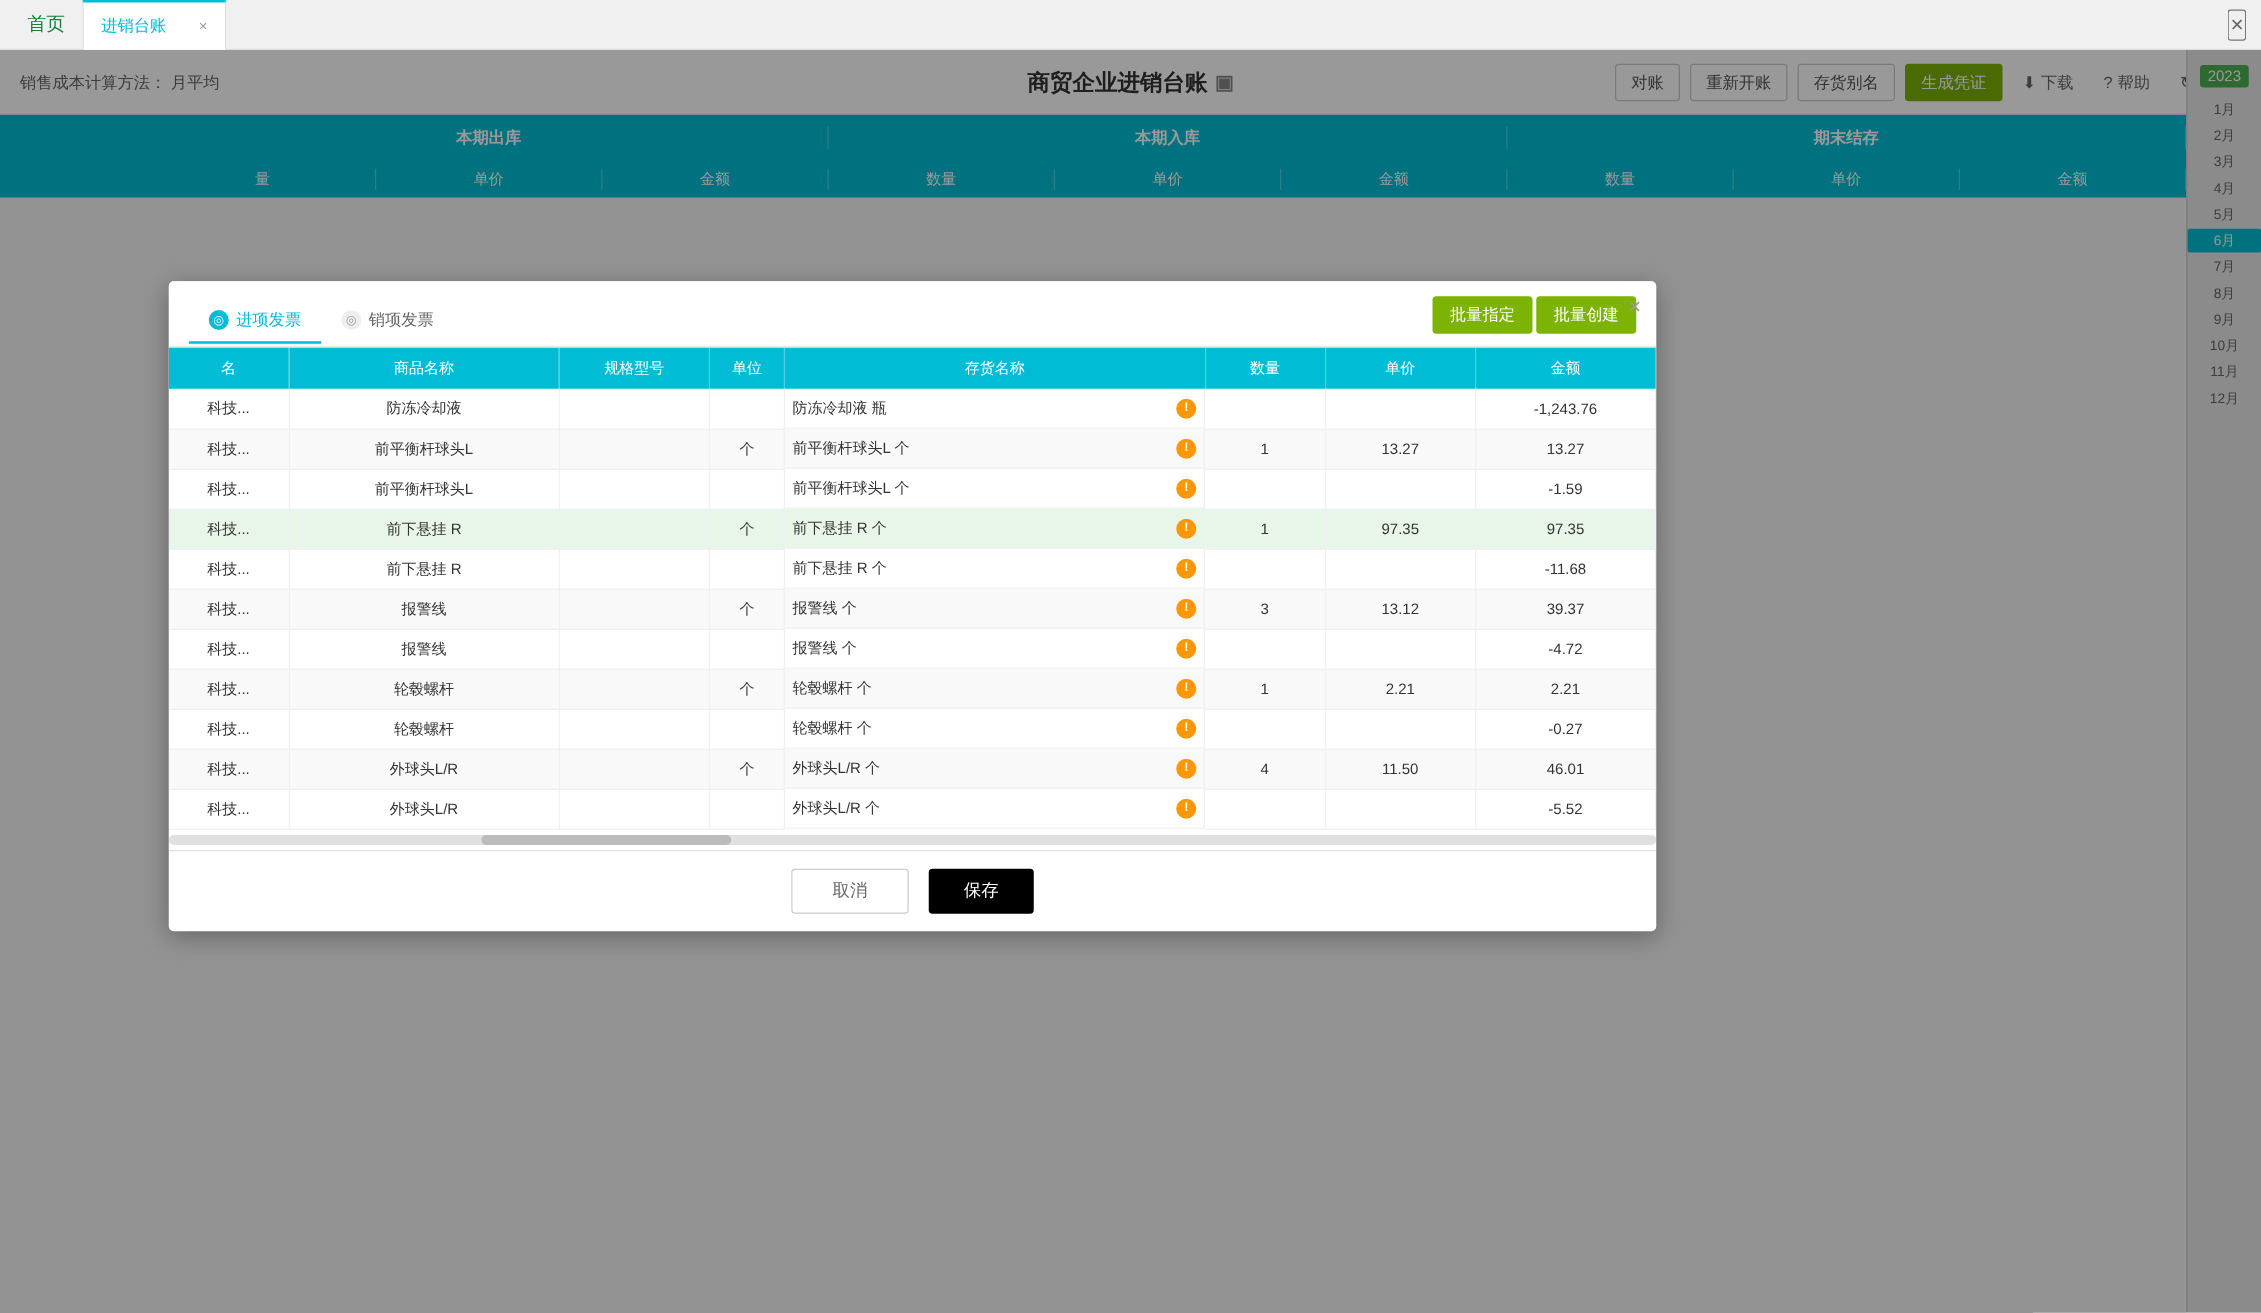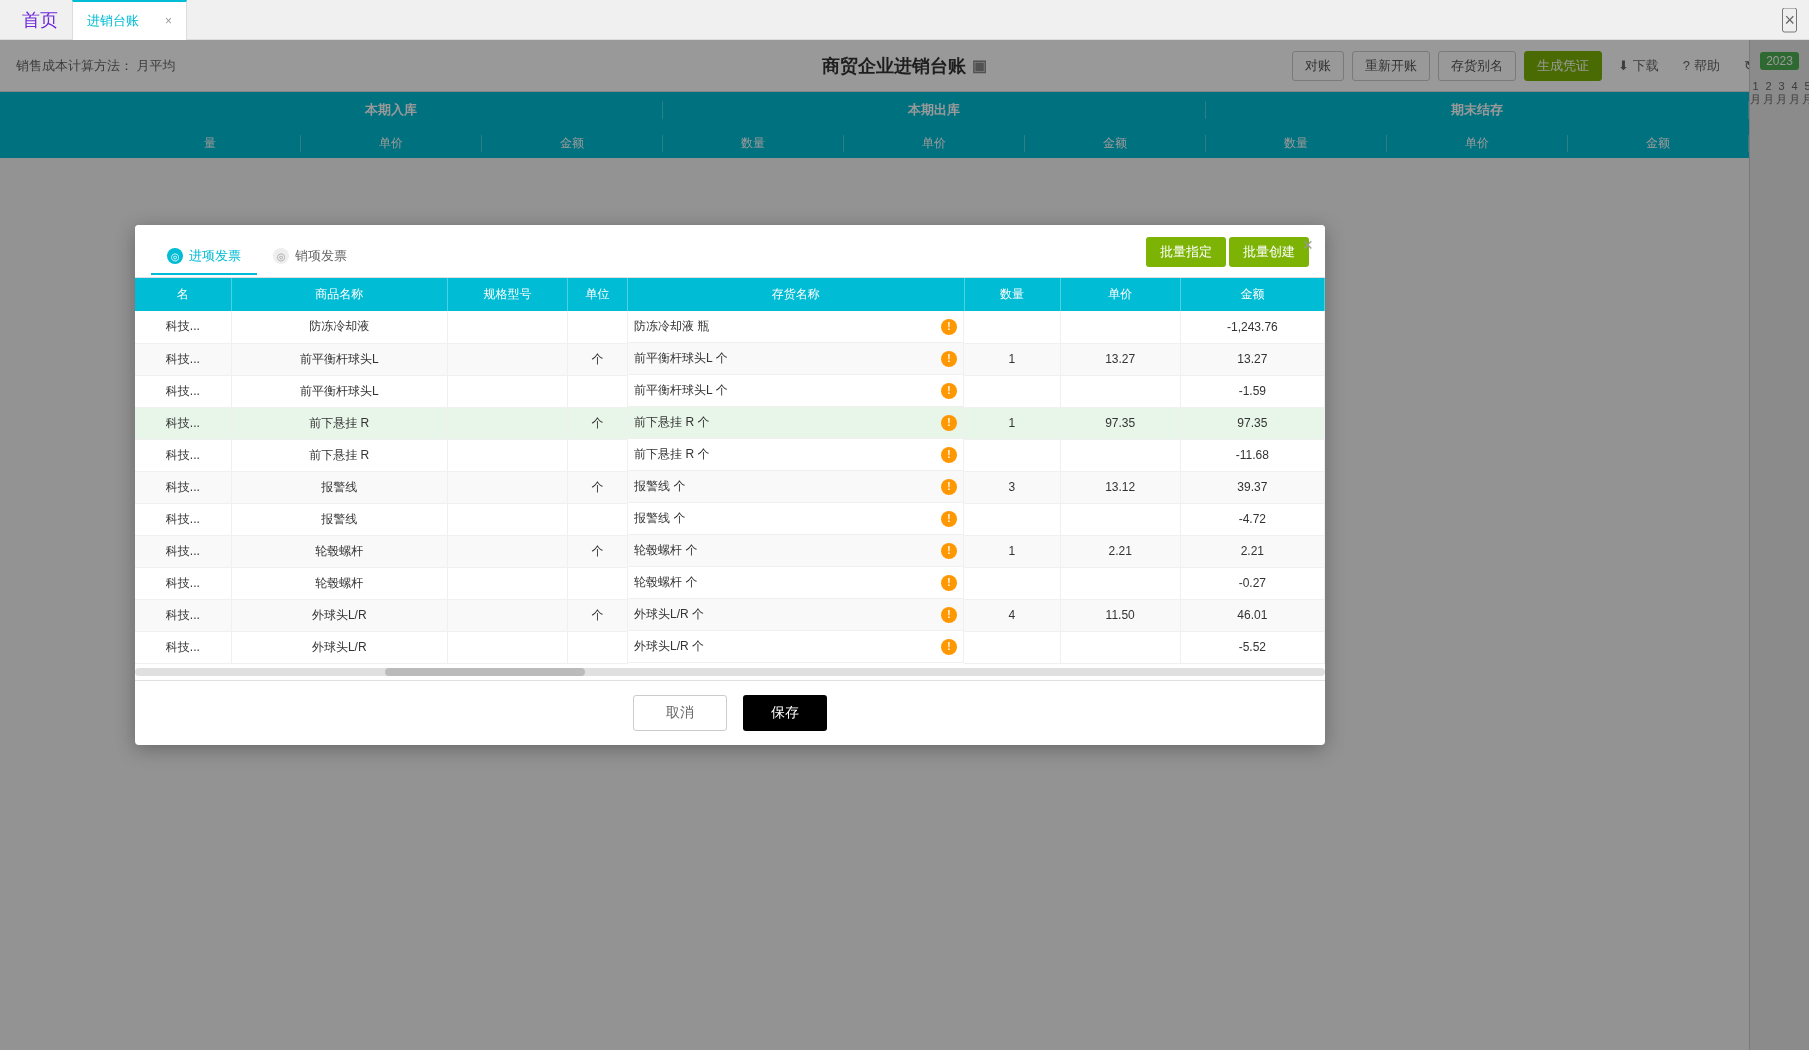--- a/index.html
+++ b/index.html
@@ -21,22 +21,22 @@
       align-items: center;
       border-bottom: 1px solid #ddd;
       padding: 0 8px;
       position: relative;
     }
     .tab-home {
       padding: 0 14px;
       height: 40px;
       display: flex;
       align-items: center;
-      color: #6d28d9;
-      font-size: 18px;
+      color: #15803d;
+      font-size: 15px;
       cursor: pointer;
     }
     .tab-active {
       background: #fff;
       border-top: 2px solid #00bcd4;
       border-left: 1px solid #ddd;
       border-right: 1px solid #ddd;
       padding: 0 14px;
       height: 40px;
       display: flex;
@@ -180,20 +180,21 @@
     .year-badge {
       background: #4caf50;
       color: #fff;
       font-size: 12px;
       padding: 2px 6px;
       border-radius: 3px;
       margin-top: 4px;
     }
     .month-items {
       display: flex;
+      flex-direction: column;
       gap: 2px;
       margin-top: 8px;
       width: 100%;
     }
     .month-item {
       font-size: 11px;
       color: #666;
       text-align: center;
       padding: 2px 0;
       cursor: pointer;
@@ -425,22 +426,22 @@
     </button>
     <button class="btn-icon">
       <span>↻</span>
       <span>刷新</span>
     </button>
   </div>
 
   <div style="margin-right:60px;">
     <div class="table-section-header">
       <div class="section-cell" style="width:120px;flex-shrink:0;"></div>
+      <div class="section-cell" style="flex:1;">本期出库</div>
       <div class="section-cell" style="flex:1;">本期入库</div>
-      <div class="section-cell" style="flex:1;">本期出库</div>
       <div class="section-cell" style="flex:1;">期末结存</div>
     </div>
     <div class="sub-header-row">
       <div class="sub-header-cell" style="width:120px;flex-shrink:0;"></div>
       <div class="sub-header-cell" style="flex:1;">量</div>
       <div class="sub-header-cell" style="flex:1;">单价</div>
       <div class="sub-header-cell" style="flex:1;">金额</div>
       <div class="sub-header-cell" style="flex:1;">数量</div>
       <div class="sub-header-cell" style="flex:1;">单价</div>
       <div class="sub-header-cell" style="flex:1;">金额</div>

